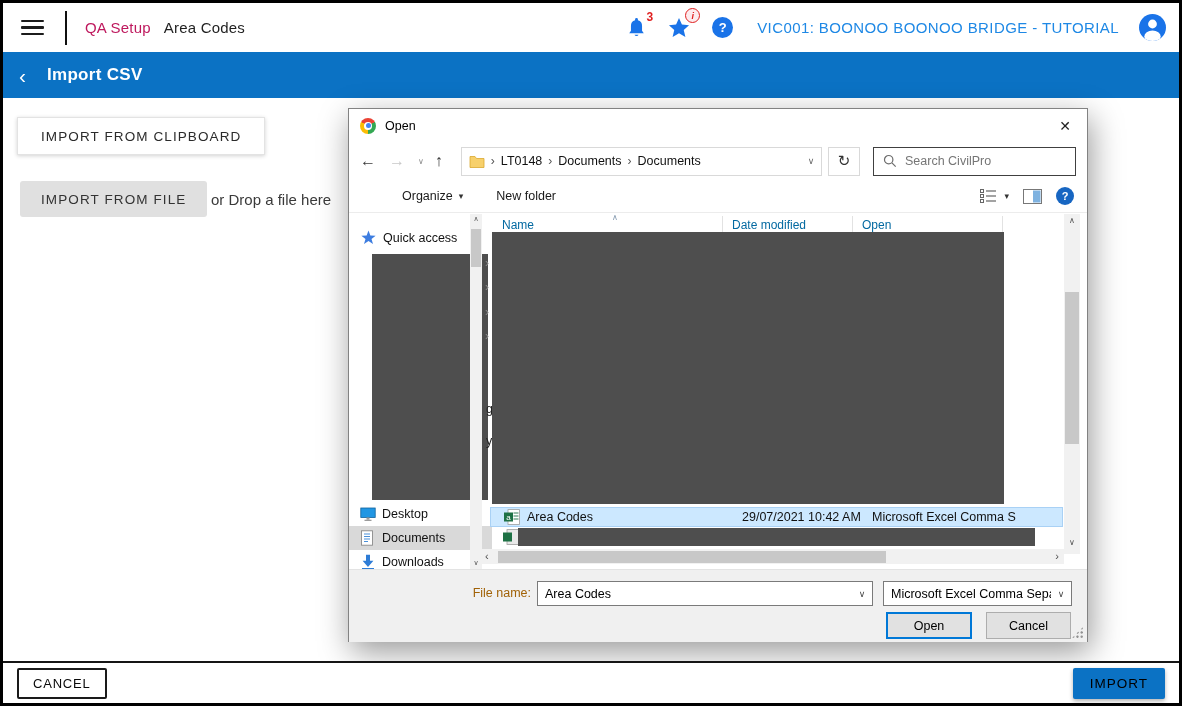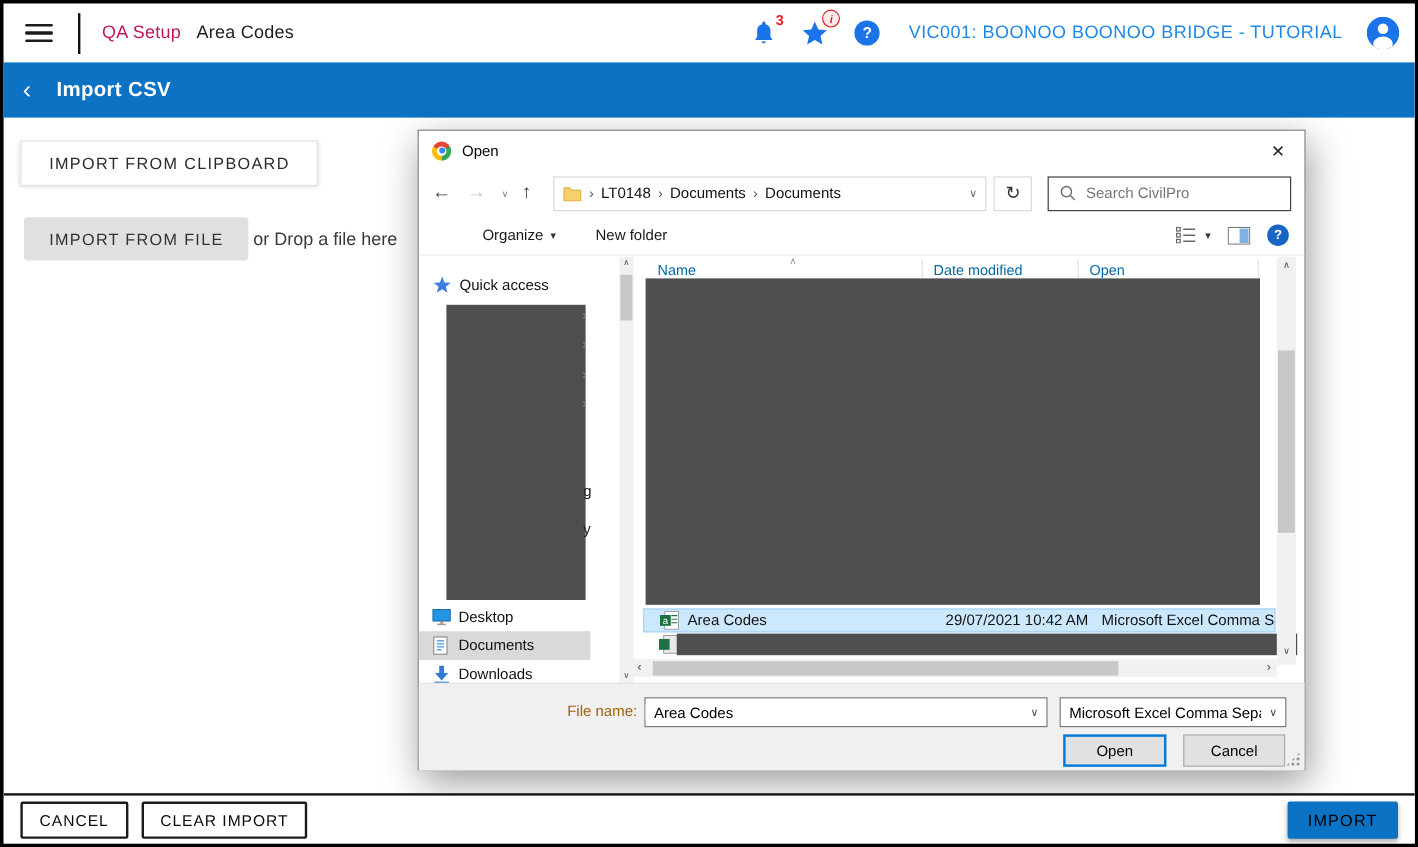--- a/index.html
+++ b/index.html
@@ -89,21 +89,21 @@
   .tb-item { font-size:12.5px; color:#1a1a1a; cursor:pointer; display:flex; align-items:center;margin-left:40px; }
   .tb-caret { font-size:9px; color:#333; margin-left:6px; }
   .tb-newfolder { margin-left:33px; }
   .tb-right { margin-left:auto; display:flex; align-items:center; }
   .tb-icon { margin-left:14px; cursor:pointer; display:flex; align-items:center; }
   .circle-help-sm { width:18px; height:18px; border-radius:50%; background:#1766c2; color:#fff; font-weight:bold;
     font-size:11px; display:flex; align-items:center; justify-content:center; margin-left:14px; cursor:pointer; }
 
   .dlg-main { position:absolute; left:0; top:105px; width:738px; height:355px; display:flex; }
 
-  .side { width:167px; position:relative; font-size:12.5px; }
+  .side { width:121px; position:relative; font-size:12.5px; }
   .side-quick { position:absolute; left:12px; top:16px; display:flex; align-items:center; cursor:pointer; }
   .side-quick span { margin-left:7px; color:#111; }
   .side-redact { position:absolute; left:23px; top:40px; width:116px; height:246px; background:#4e4e4e; }
   .side-expander { position:absolute; left:136px; color:#8a8a8a; font-size:12px; }
   .side-frag { position:absolute; left:137px; color:#222; font-size:12.5px; }
   .side-item { position:absolute; left:0; width:143px; height:24px; display:flex; align-items:center;
     padding-left:33px; cursor:pointer; color:#111; }
   .side-item.selected { background:#d9d9d9; }
   .side-item svg { position:absolute; left:11px; }
 
@@ -389,15 +389,14 @@
       <span class="combo-caret">∨</span>
     </div>
     <button class="btn-open">Open</button>
     <button class="btn-dcancel">Cancel</button>
     <div class="grip"></div>
   </div>
 </div>
 
 <div class="page-footer">
   <button class="pf-btn pf-cancel">CANCEL</button>
-  <button class="pf-btn pf-clear">CLEAR IMPORT</button>
   <button class="pf-import">IMPORT</button>
 </div>
 
 </body></html>

